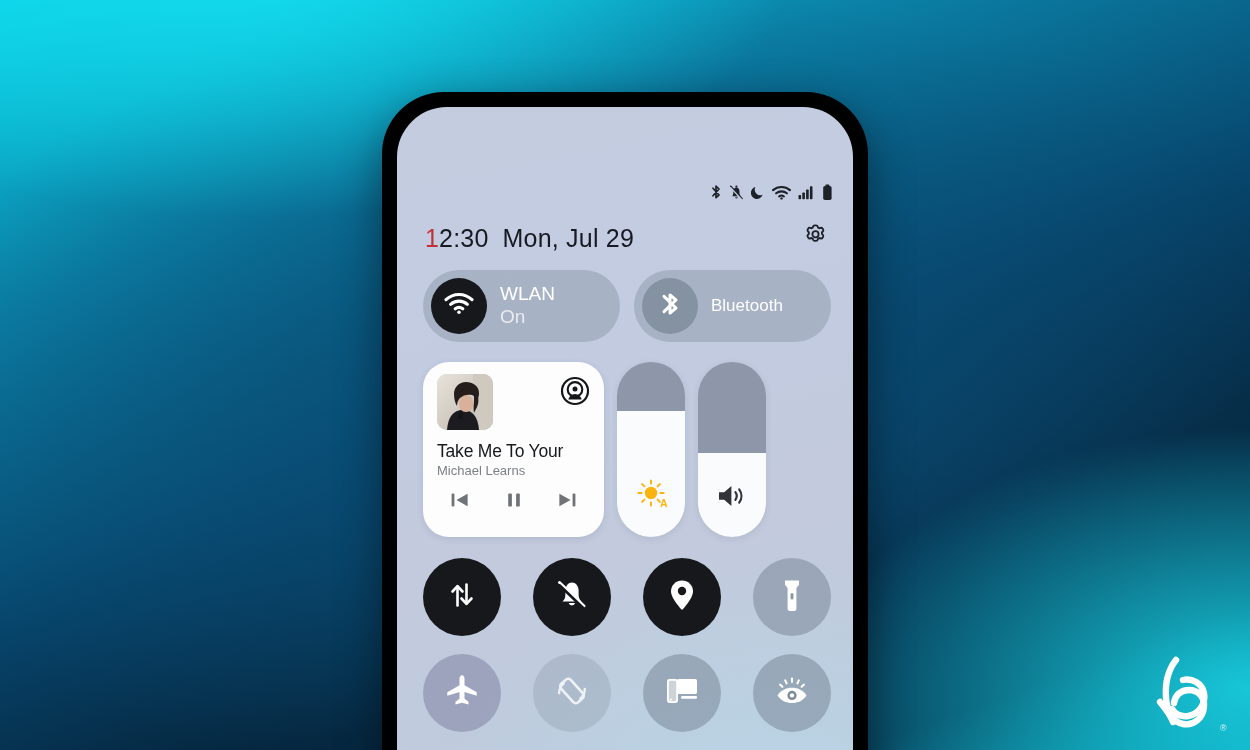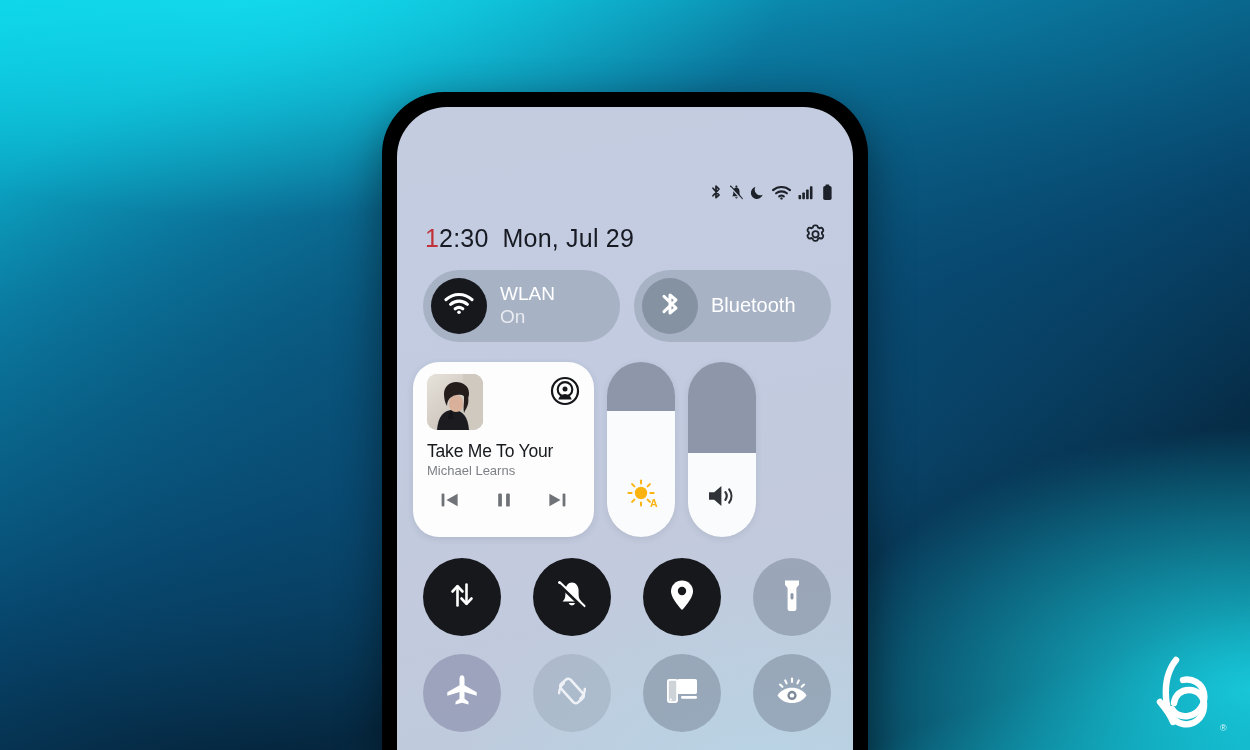--- a/index.html
+++ b/index.html
@@ -76,24 +76,24 @@
   .pill .puck {
     width: 56px; height: 56px; border-radius: 50%;
     display: flex; align-items: center; justify-content: center;
     flex: 0 0 auto;
   }
   .pill.on .puck  { background: #16181c; }
   .pill.off .puck { background: rgba(123,137,153,.78); }
   .pill .txt { margin-left: 13px; line-height: 1.08; }
   .pill .t1  { font-size: 19px; color: #fff; }
   .pill .t2  { font-size: 19px; color: rgba(255,255,255,.74); margin-top: 2px; }
-  .pill .t1.single { font-size: 20px; }
+  .pill .t1.single { font-size: 17px; }
   
   #mid-row {
-    position: absolute; left: 16px; right: 22px; top: 255px;
+    position: absolute; left: 26px; right: 22px; top: 255px;
     display: flex; gap: 13px; height: 175px;
   }
   #media-card {
     width: 181px; height: 175px;
     background: #fdfdfd;
     border-radius: 26px;
     padding: 12px 14px 10px 14px;
     position: relative;
     box-shadow: 0 2px 7px rgba(40,55,80,.12);
     cursor: pointer;

